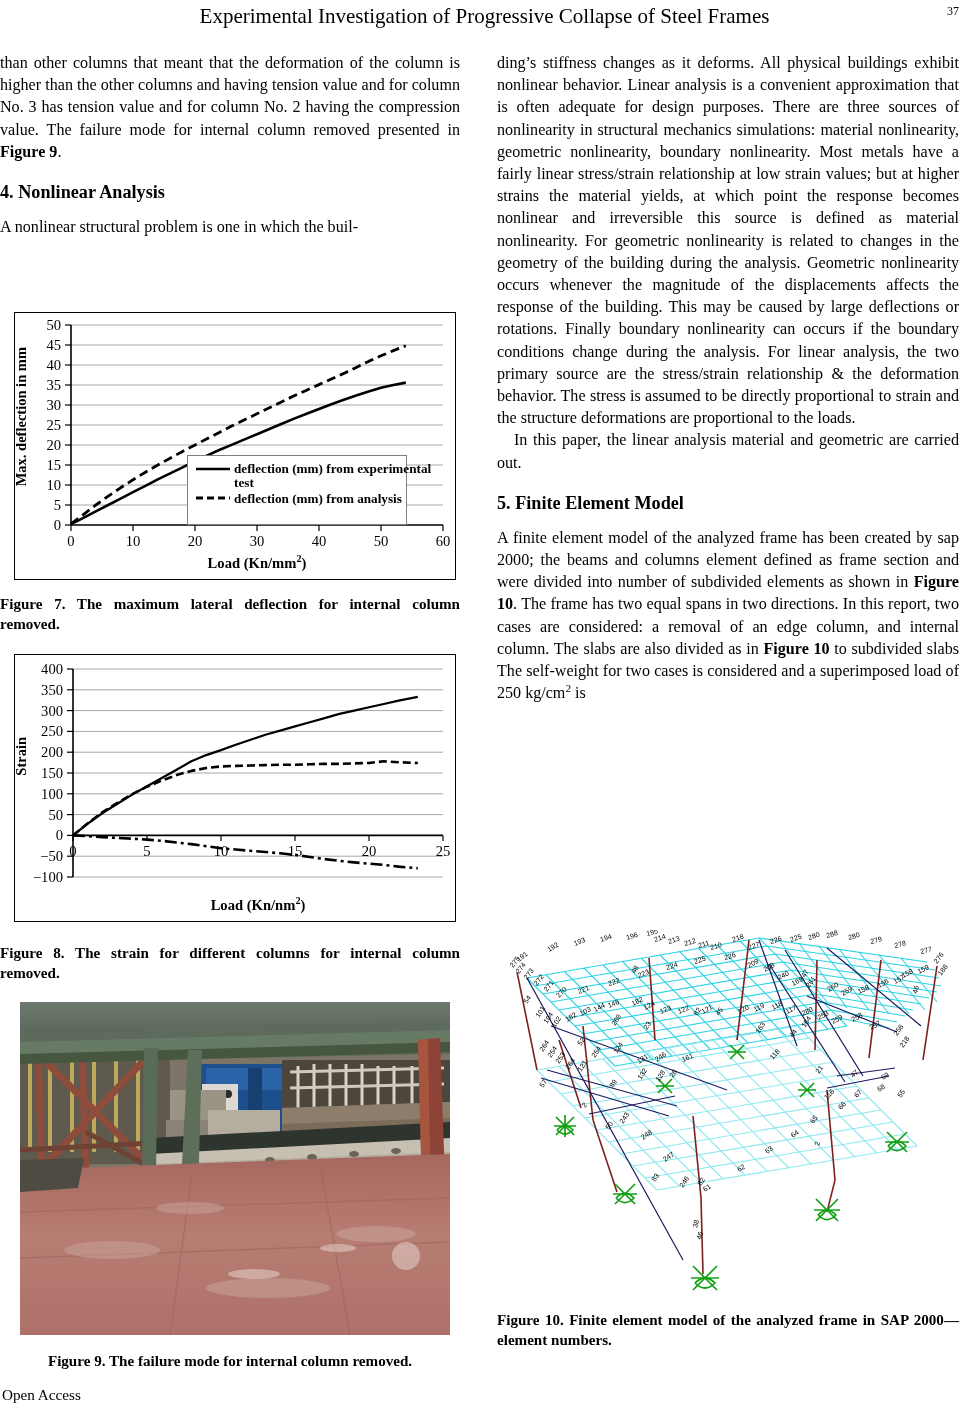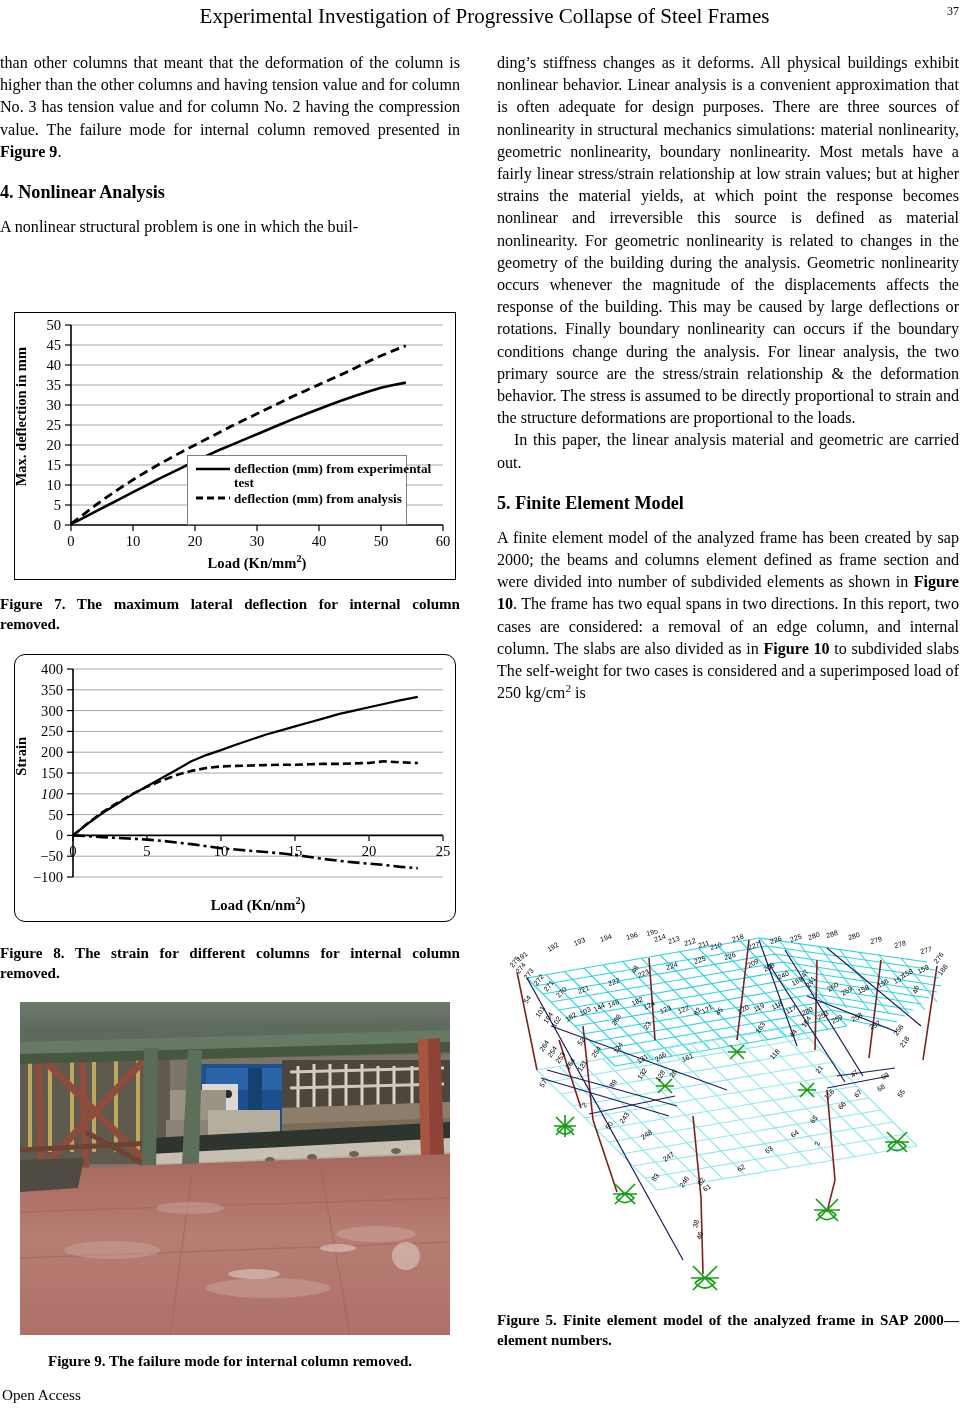--- a/index.html
+++ b/index.html
@@ -263,21 +263,21 @@
         <div class="legend-item" style="left:46px; top:35px;">deflection (mm) from analysis</div>
       </div>
     </div>
   </div>
 
   <div class="figbox" style="left:0px; top:595px; width:460px;">
     <p class="caption">Figure 7. The maximum lateral deflection for internal column removed.</p>
   </div>
 
   <div class="figbox" style="left:14px; top:654px; width:442px; height:268px;">
-    <div class="chartframe" style="left:0; top:0; width:442px; height:268px;border-radius:11px;">
+    <div class="chartframe" style="left:0; top:0; width:442px; height:268px;">
       <svg width="442" height="268" viewBox="0 0 442 268" style="display:block;">
 
         <rect x="58" y="14" width="370" height="208" fill="#ffffff" stroke="none"></rect>
         <g stroke="#a6a6a6" stroke-width="1">
           <line x1="58" y1="14" x2="428" y2="14"></line>
           <line x1="58" y1="34.8" x2="428" y2="34.8"></line>
           <line x1="58" y1="55.6" x2="428" y2="55.6"></line>
           <line x1="58" y1="76.4" x2="428" y2="76.4"></line>
           <line x1="58" y1="97.2" x2="428" y2="97.2"></line>
           <line x1="58" y1="118" x2="428" y2="118"></line>
@@ -320,21 +320,21 @@
 
         <polyline fill="none" stroke="#000000" stroke-width="2.6" stroke-dasharray="12,4,3,4" stroke-linejoin="round" points="58.0,180.4 72.8,181.2 87.6,182.1 102.4,182.9 117.2,183.7 132.0,184.6 146.8,185.8 161.6,187.5 176.4,189.1 191.2,191.2 206.0,193.3 220.8,194.5 235.6,195.8 250.4,197.0 265.2,198.3 280.0,199.9 294.8,202.0 309.6,204.1 324.4,205.8 339.2,207.4 354.0,208.7 368.8,209.9 383.6,211.6 402.8,213.3"></polyline>
       </svg>
 
       <div class="ytick" style="left:4px; top:6px; width:44px;">400</div>
       <div class="ytick" style="left:4px; top:26.8px; width:44px;">350</div>
       <div class="ytick" style="left:4px; top:47.6px; width:44px;">300</div>
       <div class="ytick" style="left:4px; top:68.4px; width:44px;">250</div>
       <div class="ytick" style="left:4px; top:89.2px; width:44px;">200</div>
       <div class="ytick" style="left:4px; top:110px; width:44px;">150</div>
-      <div class="ytick" style="left:4px; top:130.8px; width:44px;font-style:italic;">100</div>
+      <div class="ytick" style="left:4px; top:130.8px; width:44px;">100</div>
       <div class="ytick" style="left:4px; top:151.6px; width:44px;">50</div>
       <div class="ytick" style="left:4px; top:172.4px; width:44px;">0</div>
       <div class="ytick" style="left:0px; top:193.2px; width:48px;">−50</div>
       <div class="ytick" style="left:0px; top:214px; width:48px;">−100</div>
 
       <div class="xtick" style="left:46px; top:188px; width:24px;">0</div>
       <div class="xtick" style="left:120px; top:188px; width:24px;">5</div>
       <div class="xtick" style="left:194px; top:188px; width:24px;">10</div>
       <div class="xtick" style="left:268px; top:188px; width:24px;">15</div>
       <div class="xtick" style="left:342px; top:188px; width:24px;">20</div>
@@ -752,19 +752,19 @@
         <text transform="translate(112,200) rotate(-56)">50</text>
         <text transform="translate(322,216) rotate(-74)">2</text>
         <text transform="translate(200,298) rotate(-74)">38</text>
         <text transform="translate(204,310) rotate(-74)">46</text>
         <text transform="translate(88,178) rotate(-50)">2</text>
       </g>
     </svg>
   </div>
 
   <div class="figbox" style="left:497px; top:1311px; width:462px;">
-    <p class="caption">Figure 5. Finite element model of the analyzed frame in SAP 2000—element numbers.</p>
+    <p class="caption">Figure 10. Finite element model of the analyzed frame in SAP 2000—element numbers.</p>
   </div>
 
   <div class="footer-left">Open Access</div>
   <div class="footer-right">WJET</div>
 
 </div>
 
 </body></html>

